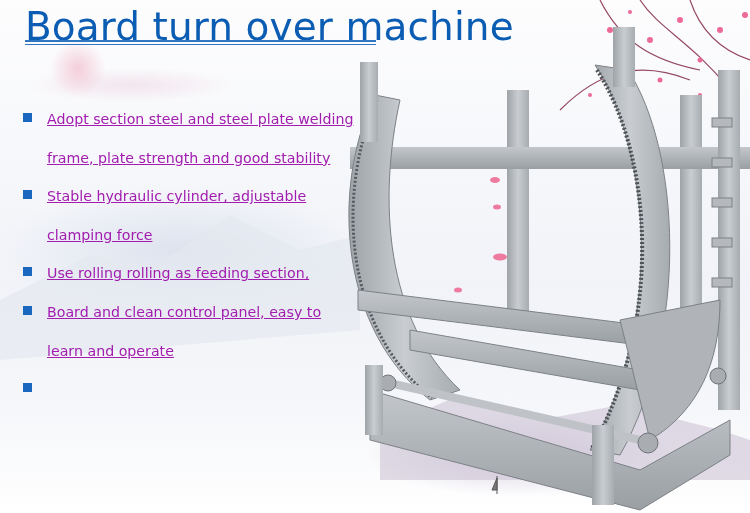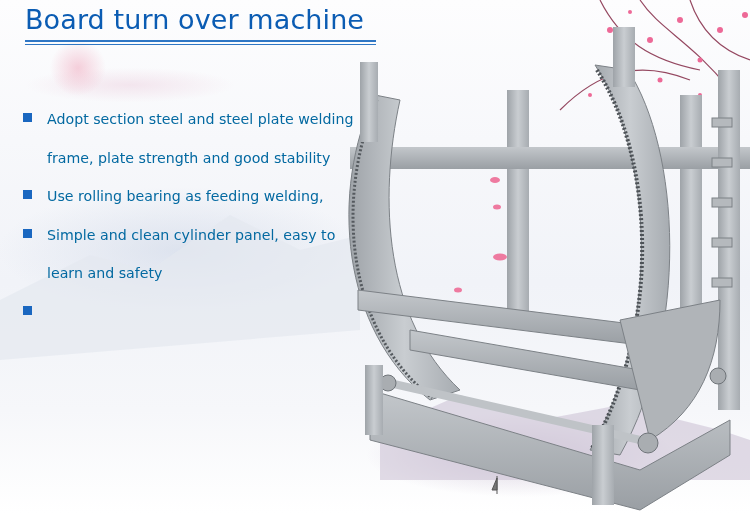--- a/index.html
+++ b/index.html
@@ -17,44 +17,45 @@
         radial-gradient(ellipse 260px 90px at 180px 250px, rgba(200,210,228,0.5), rgba(200,210,228,0) 70%),
         radial-gradient(ellipse 220px 60px at 520px 455px, rgba(190,175,200,0.55), rgba(190,175,200,0) 70%),
         linear-gradient(180deg, #fdfdfe 0%, #f1f3f8 55%, #f6f7fa 80%, #ffffff 100%);
     }
     .mountain {
       position: absolute; left: 0; top: 0; width: 750px; height: 513px;
     }
     .title {
       position: absolute;
       left: 25px; top: 4px;
-      font-size: 27px;
+      font-size: 39px;
       color: #0b5cb3;
       letter-spacing: 0.1px;
       white-space: nowrap;
     }
     .title-underline {
       position: absolute;
       left: 25px; top: 40px;
       width: 351px; height: 5px;
       border-top: 2px solid #2f76c4;
       border-bottom: 1px solid #2f76c4;
     }
     .features {
       position: absolute;
       left: 22px; top: 100px;
       width: 340px;
       list-style: none;
     }
     .feature {
       position: relative;
       padding-left: 25px;
-      color: #0369a1;
+      color: #a21caf;
       font-size: 14.2px;
       line-height: 38.6px;
+      text-decoration: underline;
     }
     .bullet {
       position: absolute;
       left: 1px; top: 13px;
       width: 9px; height: 9px;
       background: #1a67c0;
     }
     .machine {
       position: absolute; left: 340px; top: 20px;
       width: 410px; height: 493px;
@@ -103,26 +104,31 @@
 <div class="title-underline"></div>
 
 <ul class="features">
   <li class="feature">
     <span class="bullet"></span>
     <div>Adopt section steel and steel plate welding</div>
     <div>frame, plate strength and good stability</div>
   </li>
   <li class="feature">
     <span class="bullet"></span>
-    <div>Use rolling bearing as feeding welding,</div>
+    <div>Stable hydraulic cylinder, adjustable</div>
+    <div>clamping force</div>
   </li>
   <li class="feature">
     <span class="bullet"></span>
-    <div>Simple and clean cylinder panel, easy to</div>
-    <div>learn and safety</div>
+    <div>Use rolling rolling as feeding section,</div>
+  </li>
+  <li class="feature">
+    <span class="bullet"></span>
+    <div>Board and clean control panel, easy to</div>
+    <div>learn and operate</div>
   </li>
   <li class="feature">
     <span class="bullet"></span>
   </li>
 </ul>
 
 <svg class="machine" viewBox="340 20 410 493">
   <defs>
     <linearGradient id="steel" x1="0" y1="0" x2="1" y2="0">
       <stop offset="0" stop-color="#9ea3a8"></stop>

